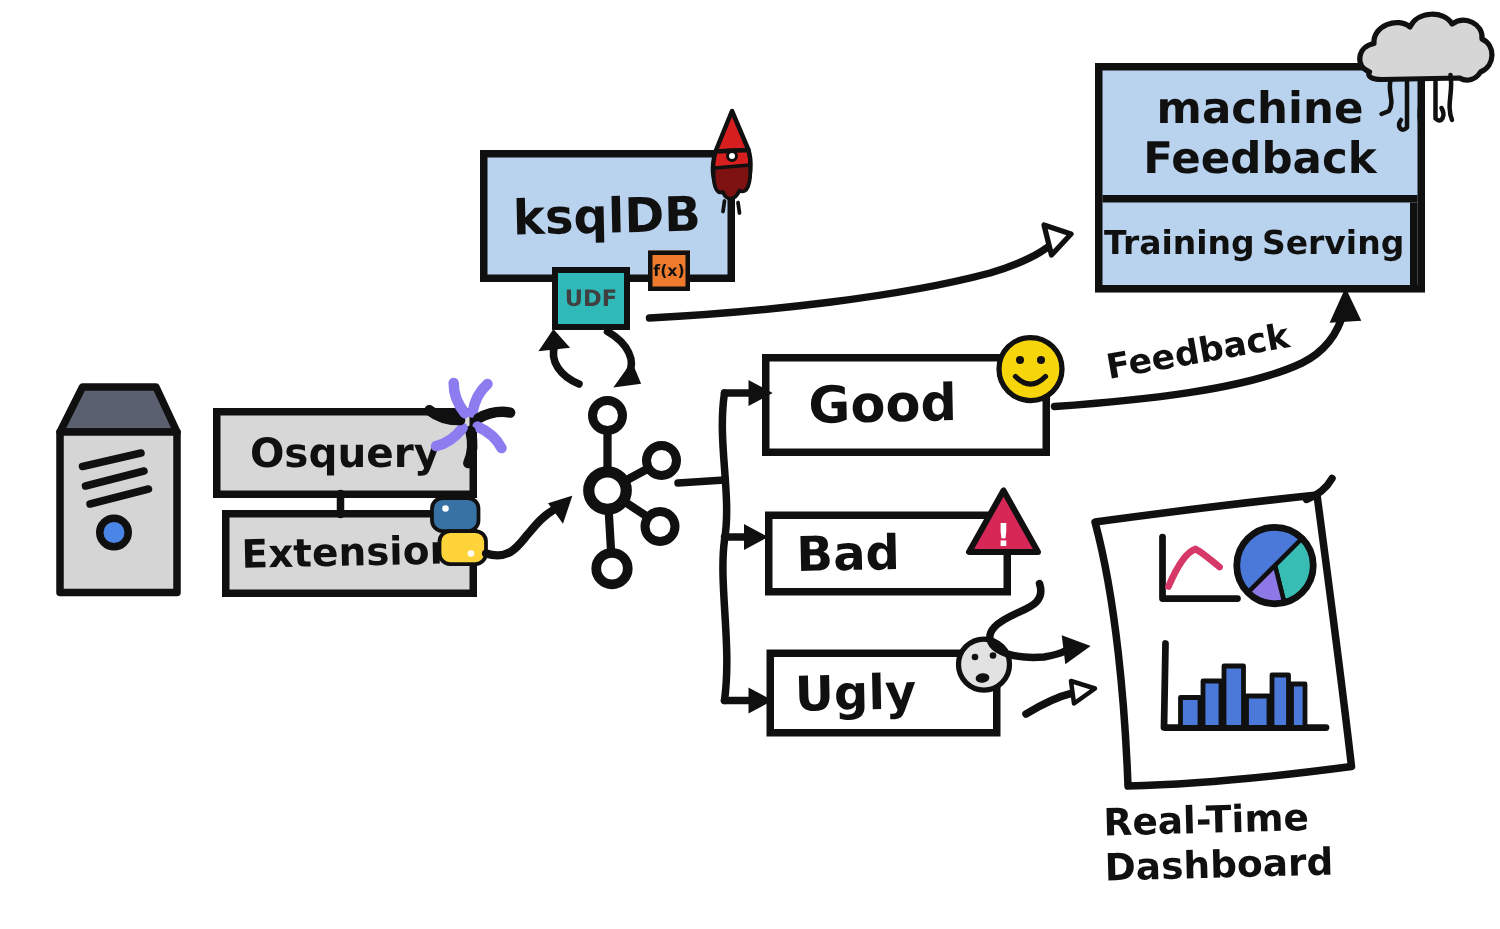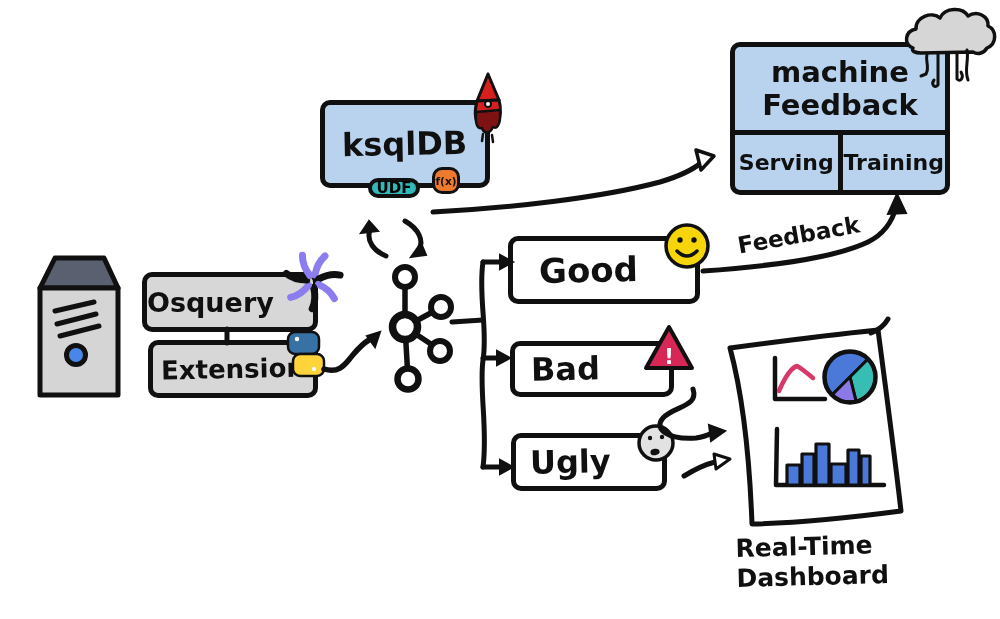--- a/index.html
+++ b/index.html
@@ -1,35 +1,35 @@
 <!DOCTYPE html>
 <html><head>
 <meta charset="utf-8">
 <style>
   html,body{margin:0;padding:0;background:#fff;}
   .canvas{position:relative;width:1000px;height:619px;background:#ffffff;overflow:hidden;
           font-family:"DejaVu Sans", sans-serif;color:#101010;}
-  .box{position:absolute;box-sizing:border-box;border:5px solid #101010;border-radius:10px;
+  .box{position:absolute;box-sizing:border-box;border:5px solid #101010;border-radius:0;
        display:flex;align-items:center;font-weight:700;}
   .lbl{display:inline-block;white-space:nowrap;}
   
-  .osquery-box{left:142px;top:272px;width:176px;height:60px;background:#d7d7d7;font-size:27px;z-index:2;}
+  .osquery-box{left:142px;top:272px;width:176px;height:60px;background:#d7d7d7;justify-content:center;font-size:27px;z-index:2;}
   .extension-box{left:148px;top:340px;width:170px;height:58px;background:#d7d7d7;justify-content:center;font-size:26px;z-index:2;}
   .ksqldb-box{left:320px;top:100px;width:170px;height:88px;background:#b9d3ee;justify-content:center;font-size:32px;z-index:2;}
   .ml-box{left:730px;top:42px;width:220px;height:153px;background:#b9d3ee;flex-direction:column;align-items:stretch;z-index:2;padding:0;}
   .ml-header{height:83px;display:flex;flex-direction:column;align-items:center;justify-content:center;
              border-bottom:5px solid #101010;font-size:29px;line-height:1.12;}
   .ml-row{flex:1;display:flex;}
   .ml-cell{flex:1;display:flex;align-items:center;justify-content:center;font-size:22px;}
   .ml-cell.serving{border-right:5px solid #101010;}
   .good-box{left:508px;top:236px;width:192px;height:68px;background:#fff;font-size:34px;padding-left:26px;z-index:2;}
   .bad-box{left:510px;top:341px;width:164px;height:56px;background:#fff;font-size:32px;padding-left:16px;z-index:2;}
   .ugly-box{left:511px;top:433px;width:156px;height:58px;background:#fff;font-size:32px;padding-left:14px;z-index:2;}
-  .udf-badge{left:368px;top:178px;width:52px;height:20px;background:#2fb9b9;justify-content:center;
-             font-size:15px;color:#000000;border-width:4px;z-index:6;}
+  .udf-badge{left:368px;top:178px;width:52px;height:42px;background:#2fb9b9;justify-content:center;
+             font-size:15px;color:#404040;border-width:4px;z-index:6;}
   .fx-badge{left:401px;top:167px;width:28px;height:27px;background:#ee7a2e;justify-content:center;
             font-size:10.5px;border-width:3px;z-index:7;margin-left:31px;}
   
   .feedback-label{position:absolute;left:737px;top:222px;font-weight:700;font-size:23px;
                   transform:rotate(-10deg);z-index:12;}
   .dashboard-label{position:absolute;left:736px;top:532px;font-weight:700;font-size:25px;line-height:1.18;
                    transform:rotate(-1.5deg);z-index:12;}
   .dashboard-label span{display:block;}
   .tilt{transform:rotate(-1.2deg);}
   svg.overlay{position:absolute;left:0;top:0;z-index:10;pointer-events:none;}
@@ -54,25 +54,25 @@
   <div class="box fx-badge">
     <span class="lbl">f(x)</span>
   </div>
 
   <div class="box ml-box">
     <div class="ml-header">
       <span>machine</span>
       <span>Feedback</span>
     </div>
     <div class="ml-row">
+      <div class="ml-cell">
+        <span>Training</span>
+      </div>
       <div class="ml-cell serving">
         <span>Serving</span>
-      </div>
-      <div class="ml-cell">
-        <span>Training</span>
       </div>
     </div>
   </div>
 
   <div class="box good-box">
     <span class="lbl tilt">Good</span>
   </div>
   <div class="box bad-box">
     <span class="lbl tilt">Bad</span>
   </div>

